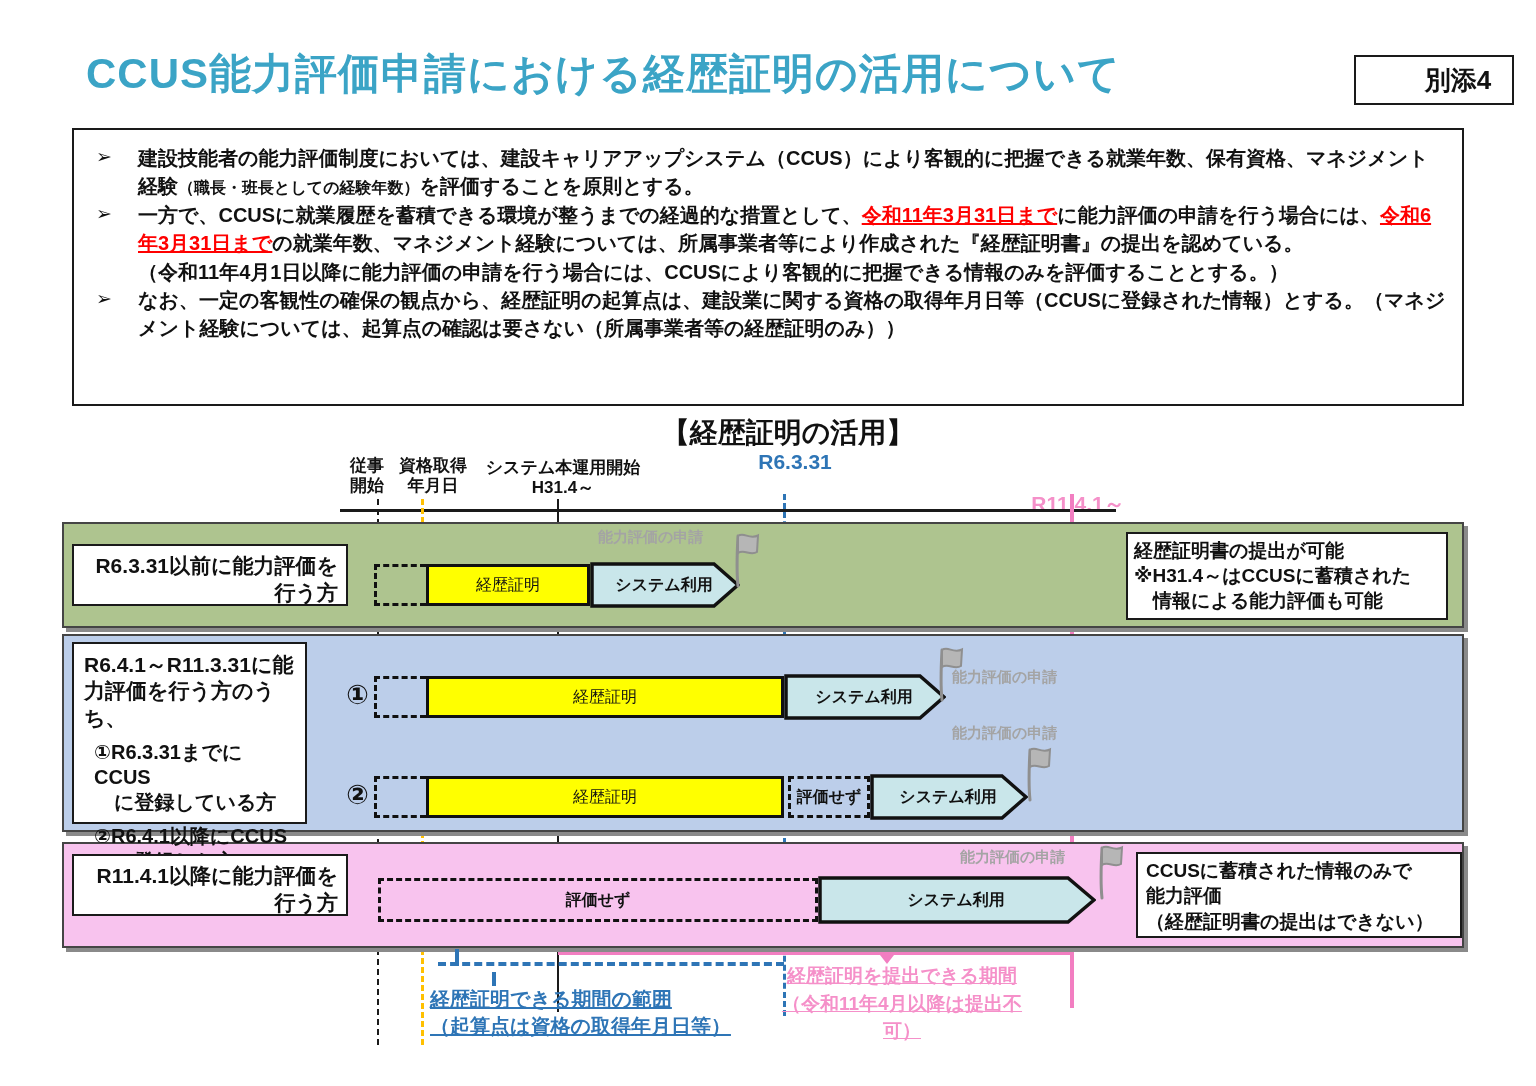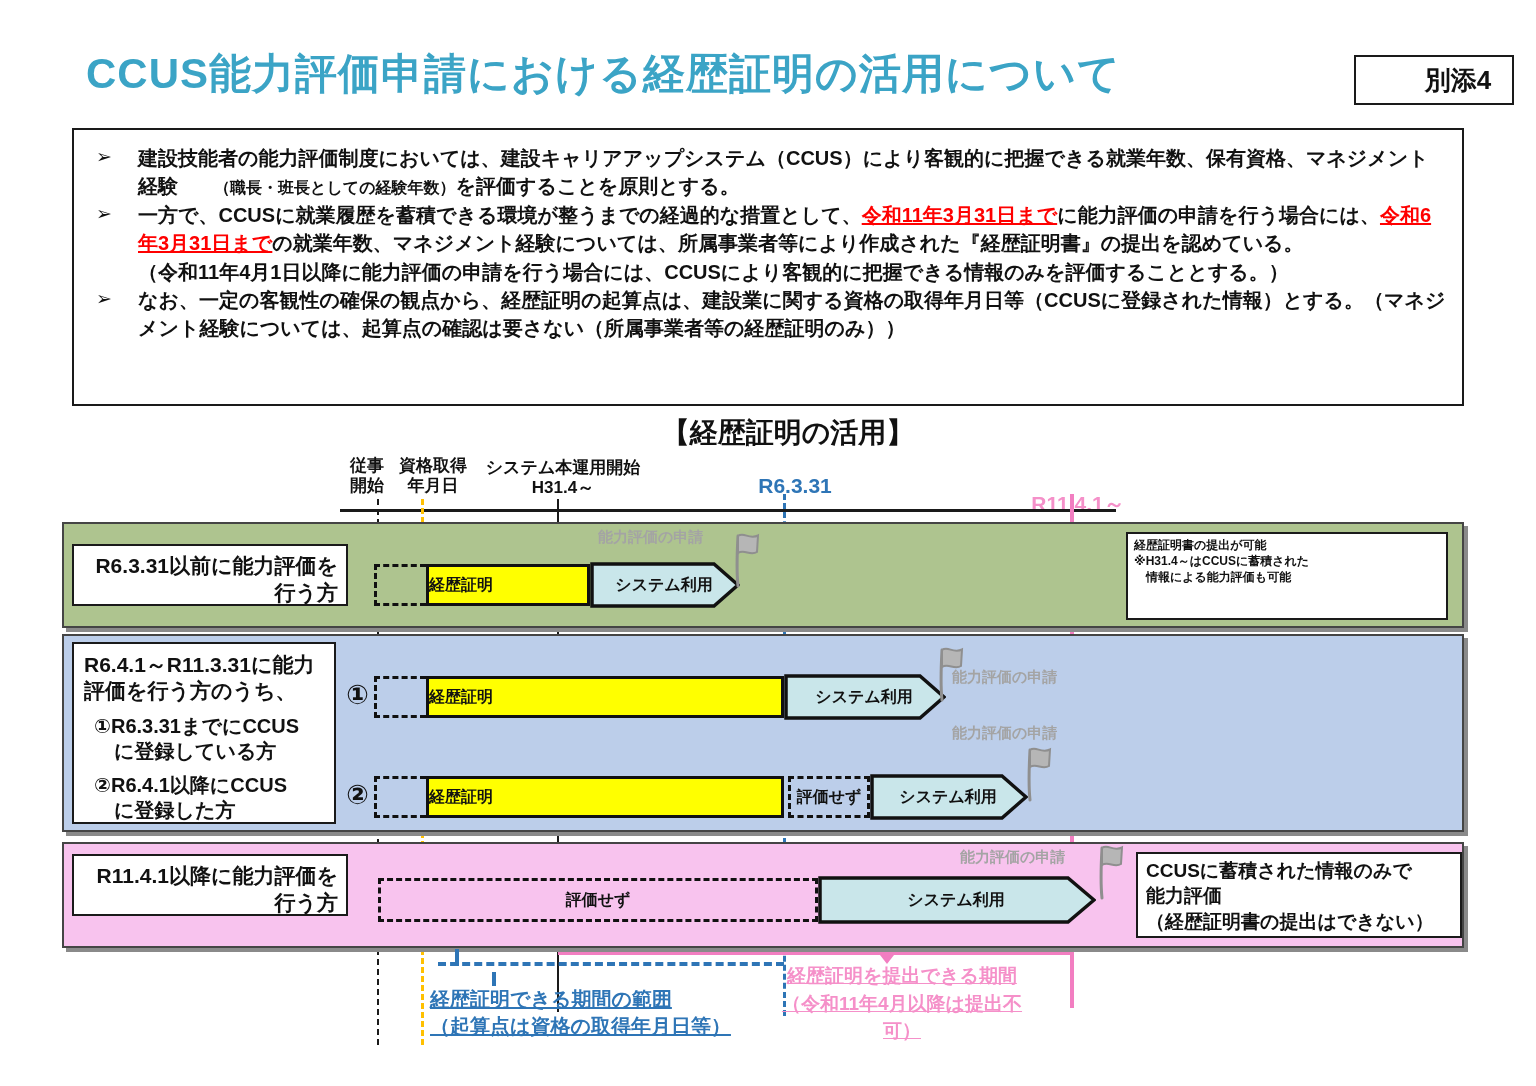--- a/index.html
+++ b/index.html
@@ -8,48 +8,48 @@
   .abs{position:absolute;}
   .pre{white-space:pre-line;}
   
   .title{left:86px;top:46px;font-size:42px;font-weight:700;color:var(--accentTitle);letter-spacing:1px;}
   .attach{left:1354px;top:55px;width:108px;height:46px;border:2px solid #1a1a1a;display:flex;align-items:center;justify-content:center;font-size:26px;font-weight:600;color:#111;background:#fff;padding-left:48px;}
   
   .notes{left:72px;top:128px;width:1392px;height:278px;border:2px solid #1a1a1a;box-sizing:border-box;padding:14px 16px 8px 20px;font-size:20px;font-weight:600;color:#111;line-height:1.42;overflow:hidden;}
   .bullet{position:relative;padding-left:44px;}
   .bullet .mk{position:absolute;left:2px;top:0;font-size:19px;}
   .red{color:var(--red);text-decoration:underline;}
-  .small{font-size:16px;margin-left:36px;}
+  .small{font-size:16px;}
   
   .dtitle{left:0;top:414px;width:1576px;text-align:center;font-size:28px;font-weight:700;color:#111;}
   .axis-label{font-size:17px;font-weight:700;color:#111;text-align:center;line-height:1.18;}
   .axis-r6{font-size:21px;font-weight:700;color:var(--lineBlue);text-align:center;}
   .axis-r11{font-size:21px;font-weight:700;color:var(--textPink);text-align:center;}
   .timeline{left:340px;top:509px;width:776px;height:0;border-top:3px solid #1a1a1a;}
   .vline{width:0;}
   .v-start{left:377px;top:499px;height:546px;border-left:2px dashed #1a1a1a;}
   .v-qual{left:421px;top:499px;height:546px;border-left:3px dashed var(--lineOrange);}
   .v-sys{left:557px;top:499px;height:513px;border-left:2px solid #1a1a1a;}
   .v-r6{left:783px;top:494px;height:522px;border-left:3px dashed var(--lineBlue);}
   .v-r11{left:1070px;top:494px;height:514px;border-left:4px solid var(--linePink);}
   .band{left:62px;width:1402px;border:2px solid #454545;box-sizing:border-box;box-shadow:4px 4px 0 #8a8a8a;}
   .band-green{top:522px;height:106px;background:var(--bandGreen);}
   .band-blue{top:634px;height:198px;background:var(--bandBlue);}
   .band-pink{top:842px;height:106px;background:var(--bandPink);}
   .wbox{background:#fff;border:2px solid #1a1a1a;box-sizing:border-box;color:#111;}
   .rowlabel{font-size:21px;font-weight:700;line-height:1.3;padding:6px 8px 4px 10px;text-align:right;}
   .lbl-green{left:72px;top:544px;width:276px;height:62px;}
-  .lbl-blue{left:72px;top:642px;width:264px;height:182px;font-size:21px;font-weight:700;line-height:1.25;padding:8px 6px 4px 10px;}
+  .lbl-blue{left:72px;top:642px;width:235px;height:182px;font-size:21px;font-weight:700;line-height:1.25;padding:8px 6px 4px 10px;}
   .lbl-blue .sub{font-size:20px;margin-top:9px;padding-left:10px;}
   .lbl-pink{left:72px;top:854px;width:276px;height:62px;}
-  .note-green{left:1126px;top:532px;width:322px;height:88px;font-size:12px;font-weight:700;line-height:1.32;padding:4px 6px;}
+  .note-green{left:1126px;top:532px;width:322px;height:88px;font-size:19px;font-weight:700;line-height:1.32;padding:4px 6px;}
   .note-blue{left:1134px;top:660px;width:314px;height:170px;font-size:20px;font-weight:700;line-height:1.33;padding:8px 8px;}
   .note-pink{left:1136px;top:852px;width:326px;height:86px;font-size:19px;font-weight:700;line-height:1.33;padding:4px 8px;}
   .leadbox{border:3px dashed #111;border-right:none;background:transparent;box-sizing:border-box;}
-  .ybar{background:var(--barYellow);border:3px solid #111;box-sizing:border-box;display:flex;align-items:center;font-size:16px;font-weight:700;color:#111;}
+  .ybar{background:var(--barYellow);border:3px solid #111;box-sizing:border-box;display:flex;align-items:center;justify-content:center;font-size:16px;font-weight:400;color:#111;}
   .skipbox{border:3px dashed #111;background:transparent;box-sizing:border-box;display:flex;align-items:center;justify-content:center;font-size:16px;font-weight:600;color:#111;}
   .arrow{}
   .arrow svg{position:absolute;left:0;top:0;}
   .arrow .al{position:absolute;left:0;top:0;right:26px;bottom:0;display:flex;align-items:center;justify-content:center;font-size:16px;font-weight:600;color:#111;padding-left:24px;}
   .cap{font-size:15px;font-weight:700;color:var(--textGray);}
   .mark{font-size:27px;font-weight:600;color:#111;line-height:1;}
   
   .pinkline{left:558px;top:952px;width:514px;height:3px;background:var(--linePink);}
   .pinktick{left:880px;top:955px;width:0;height:0;border-left:7px solid transparent;border-right:7px solid transparent;border-top:9px solid var(--linePink);}
   .blueline{left:438px;top:962px;width:346px;height:0;border-top:4px dashed var(--lineBlue);}
@@ -85,21 +85,21 @@
   </div>
 
   <div class="abs dtitle">【経歴証明の活用】</div>
 
   <div class="abs axis-label pre" style="left:337px;top:456px;width:60px;">従事
 開始</div>
   <div class="abs axis-label pre" style="left:393px;top:456px;width:80px;">資格取得
 年月日</div>
   <div class="abs axis-label pre" style="left:483px;top:458px;width:160px;">システム本運用開始
 H31.4～</div>
-  <div class="abs axis-r6" style="left:745px;top:474px;width:100px;">R6.3.31</div>
+  <div class="abs axis-r6" style="left:745px;top:450px;width:100px;">R6.3.31</div>
   <div class="abs axis-r11" style="left:1018px;top:490px;width:120px;">R11.4.1～</div>
 
   <div class="abs timeline"></div>
   <div class="abs vline v-start"></div>
   <div class="abs vline v-qual"></div>
   <div class="abs vline v-sys"></div>
   <div class="abs vline v-r6"></div>
   <div class="abs vline v-r11"></div>
 
   <div class="abs band band-green"></div>

